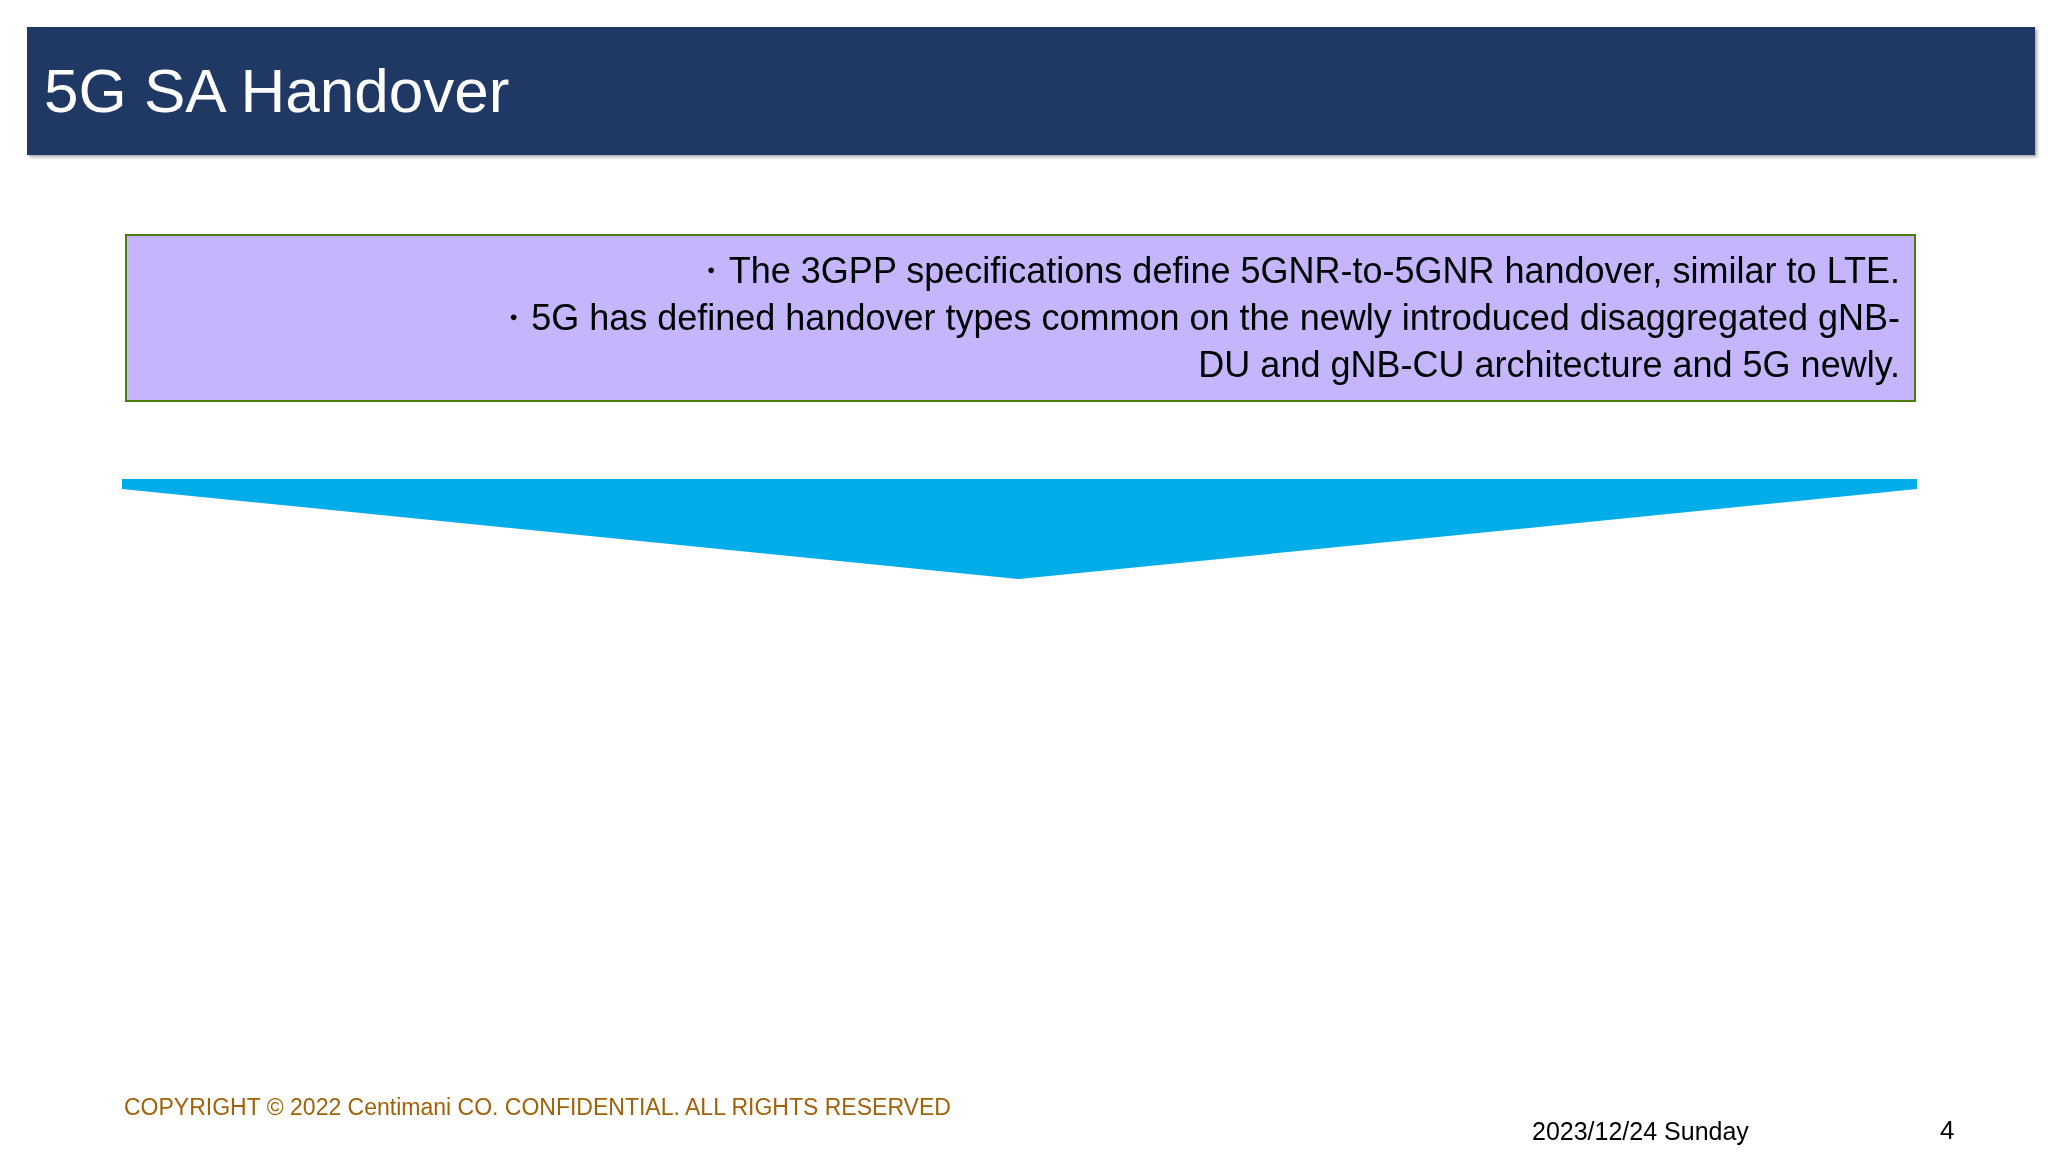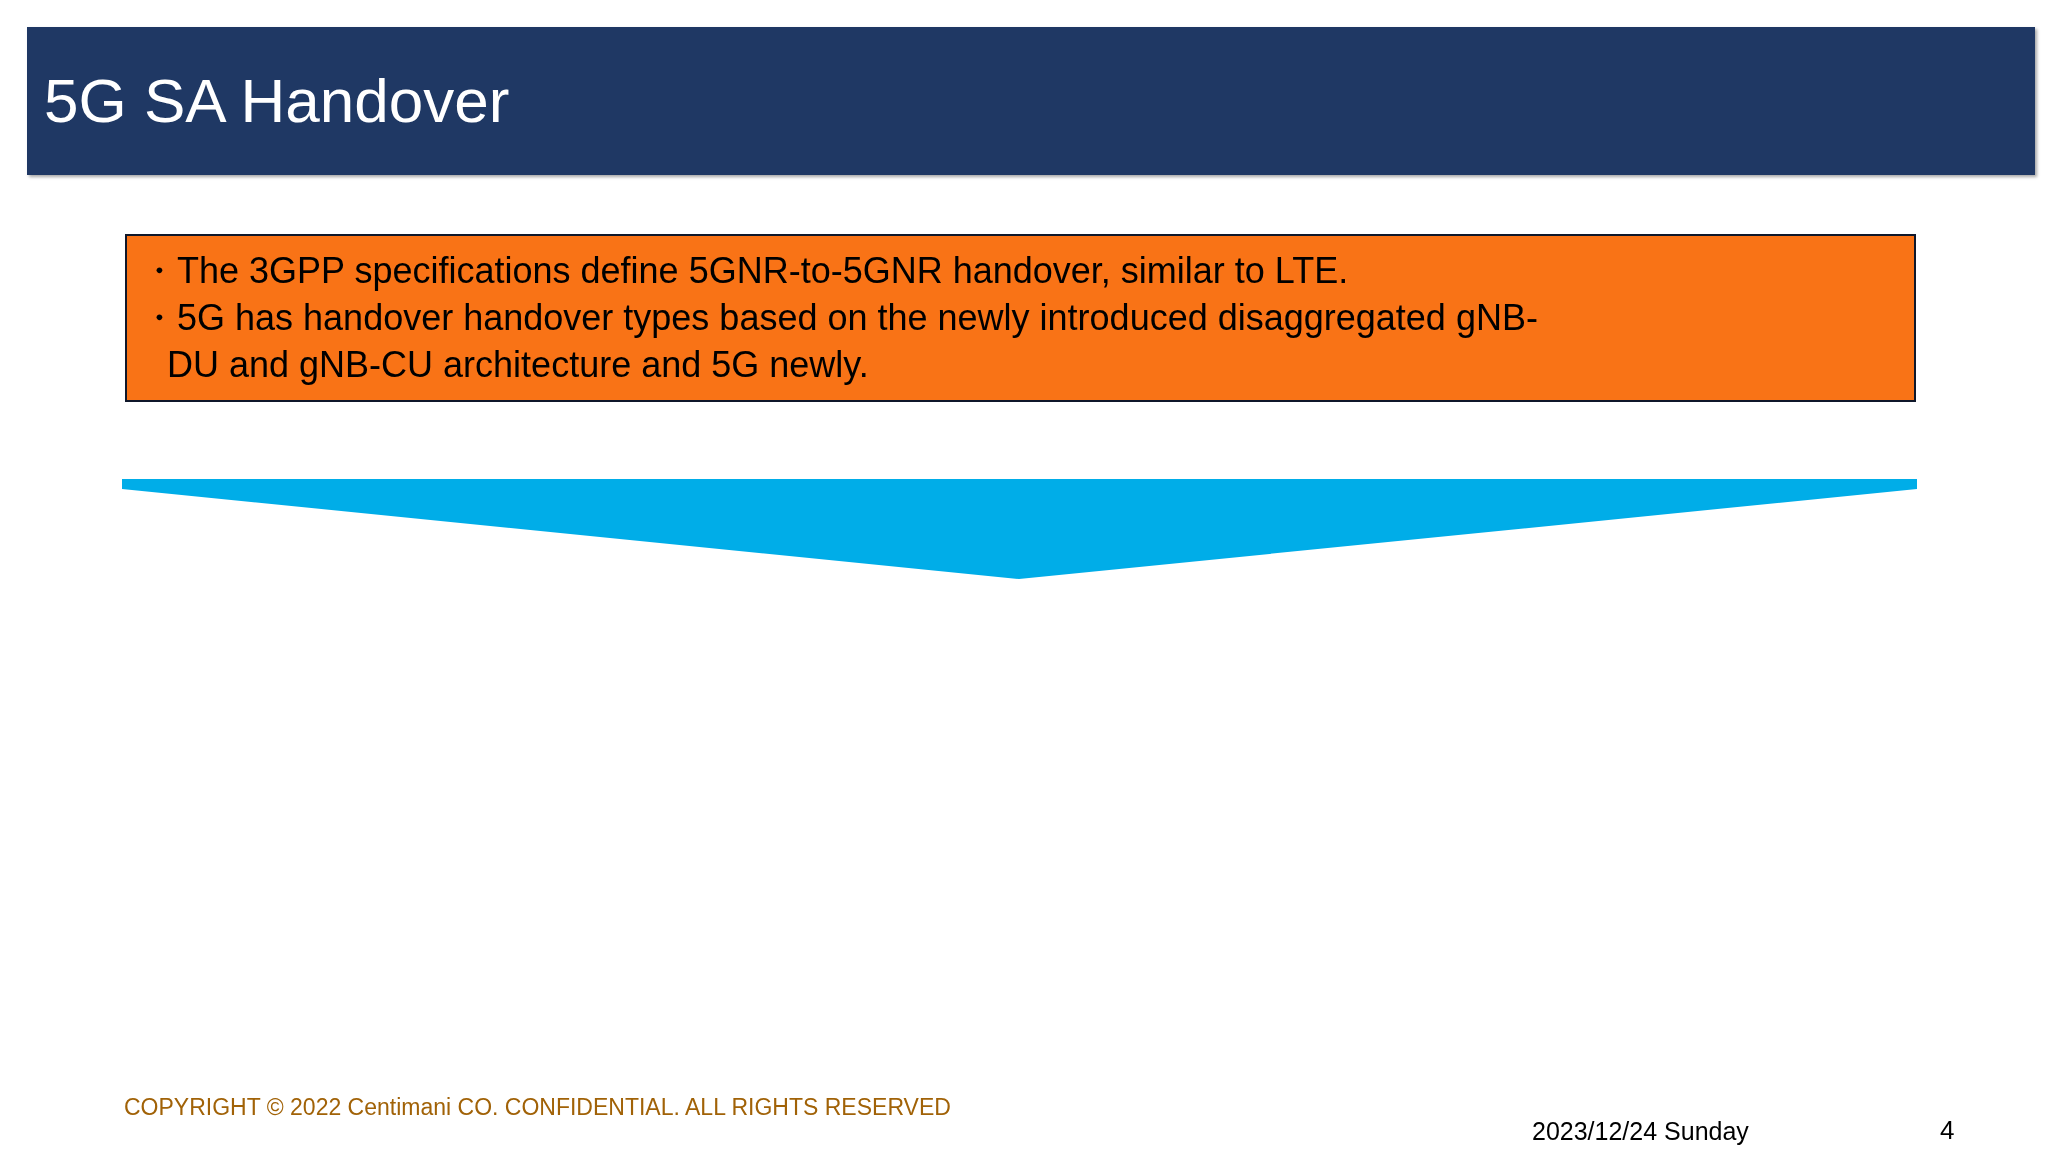--- a/index.html
+++ b/index.html
@@ -17,42 +17,43 @@
     background: #ffffff;
     overflow: hidden;
   }
 
   
   .title-bar {
     position: absolute;
     left: 27px;
     top: 27px;
     width: 2008px;
-    height: 148px;
+    height: 128px;
     background: #1f3864;
     box-shadow: 2px 2px 3px rgba(0,0,0,0.35);
     display: flex;
     align-items: center;
   }
   .title-text {
     color: #ffffff;
     font-size: 62px;
     font-weight: 400;
     letter-spacing: 0px;
     padding-left: 17px;
     line-height: 1.05;
     white-space: nowrap;
   }
 
   
   .box {
     position: absolute;
-    background: #f97316;
-    border: 2px solid #0f172a;
+    background: #c4b5fd;
+    border: 2px solid #4d7c0f;
     box-sizing: border-box;
+    text-align: right;
   }
 
   .intro-box {
     left: 125px;
     top: 234px;
     width: 1791px;
     height: 168px;
     padding: 12px 14px 10px 14px;
   }
   .intro-line {
@@ -127,21 +128,21 @@
 <body>
 
 <div class="slide">
 
   <div class="title-bar">
     <div class="title-text">5G SA Handover</div>
   </div>
 
   <div class="box intro-box">
     <div class="intro-line">・The 3GPP specifications define 5GNR-to-5GNR handover, similar to LTE.</div>
-    <div class="intro-line">・5G has handover handover types based on the newly introduced disaggregated gNB-</div>
+    <div class="intro-line">・5G has defined handover types common on the newly introduced disaggregated gNB-</div>
     <div class="intro-line intro-cont">DU and gNB-CU architecture and 5G newly.</div>
   </div>
 
   <div class="chevron">
     <svg viewBox="0 0 1795 100" preserveAspectRatio="none">
       <polygon points="0,0 1795,0 1795,10 897,100 0,10" fill="#00ADE8"></polygon>
     </svg>
   </div>
 
 

